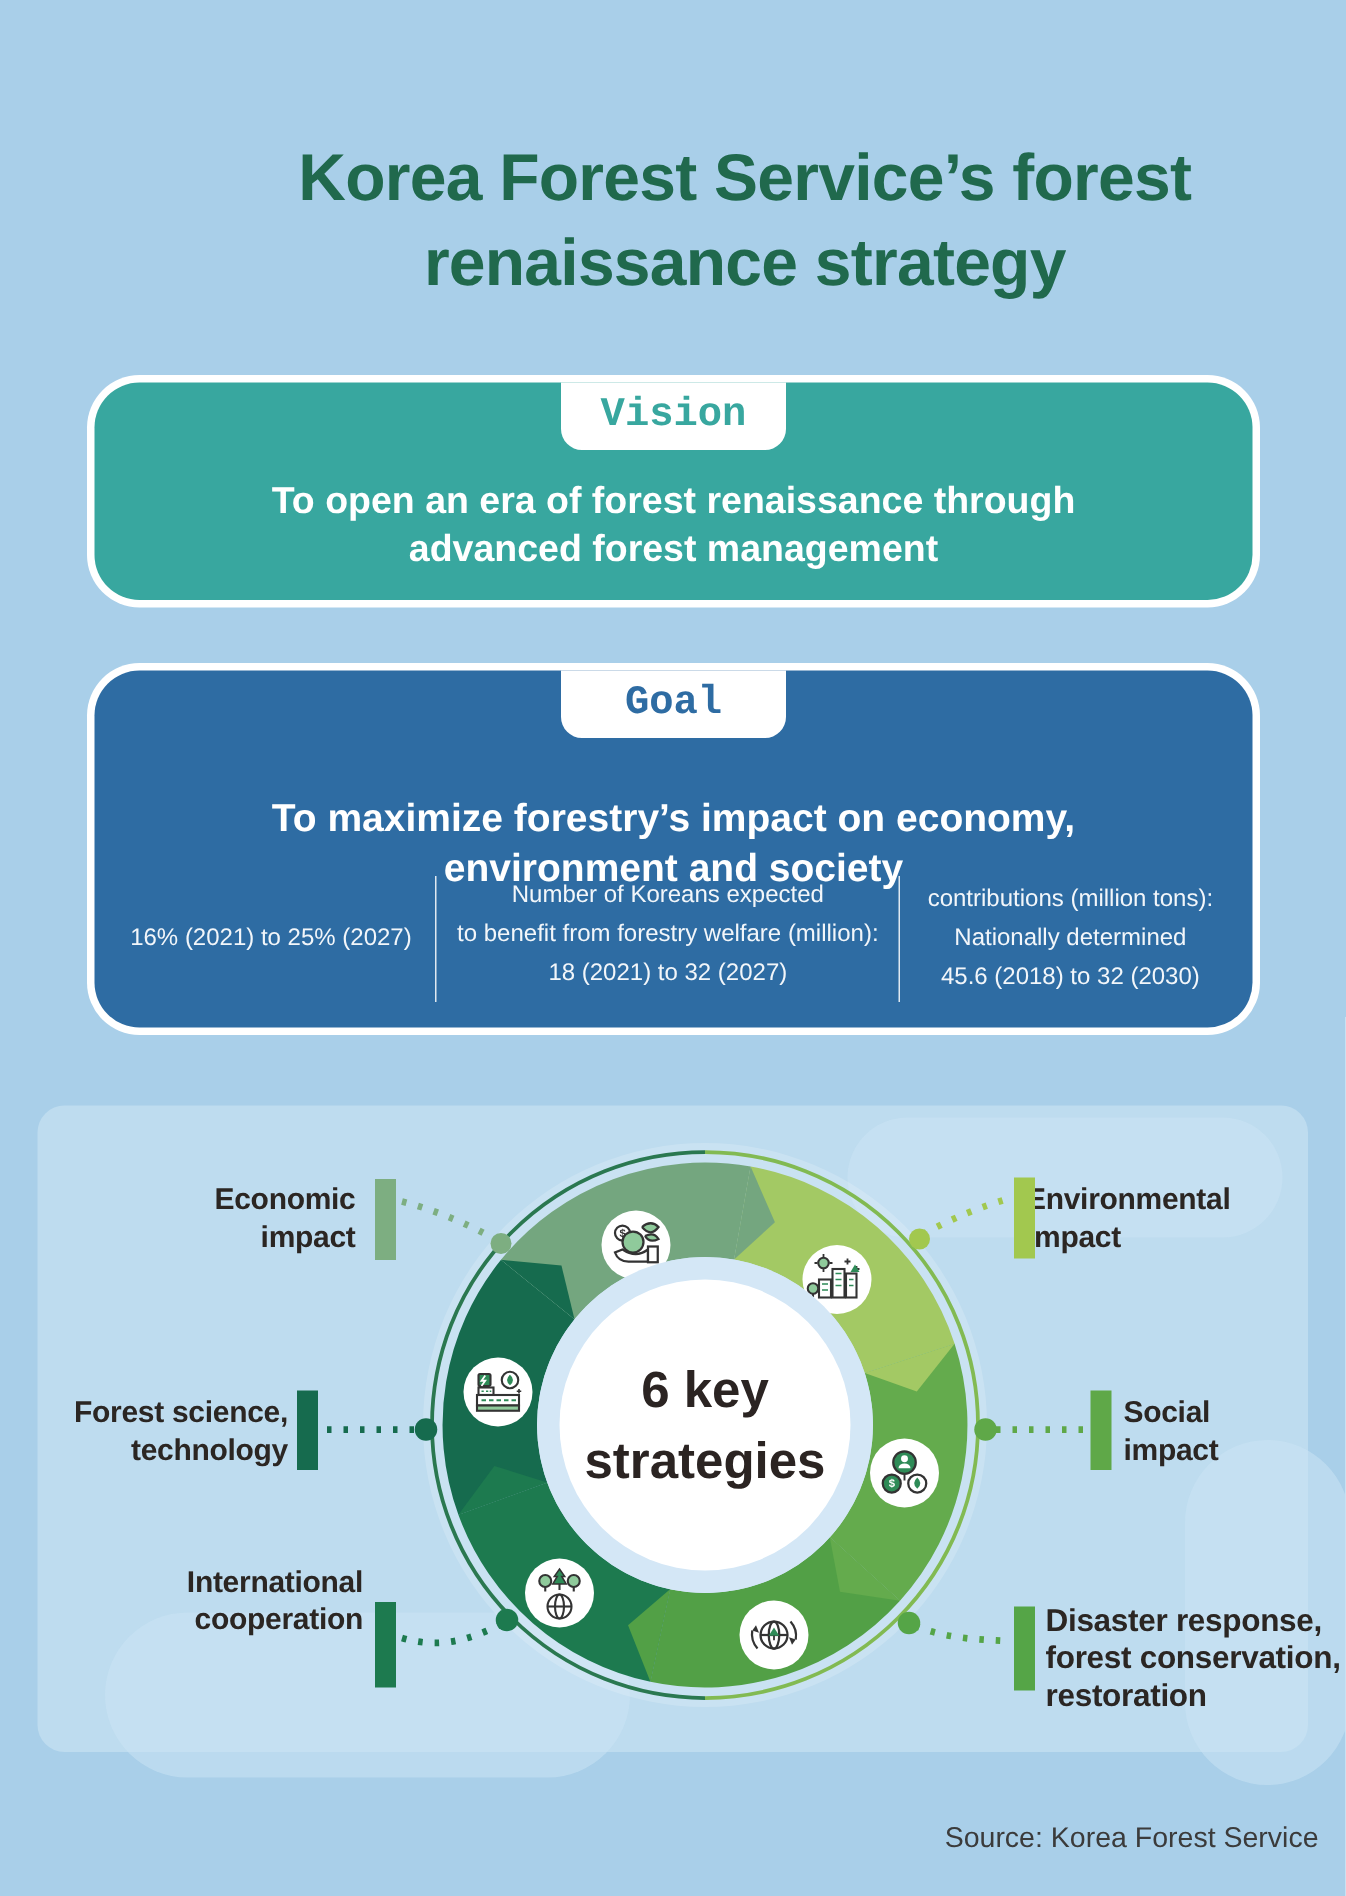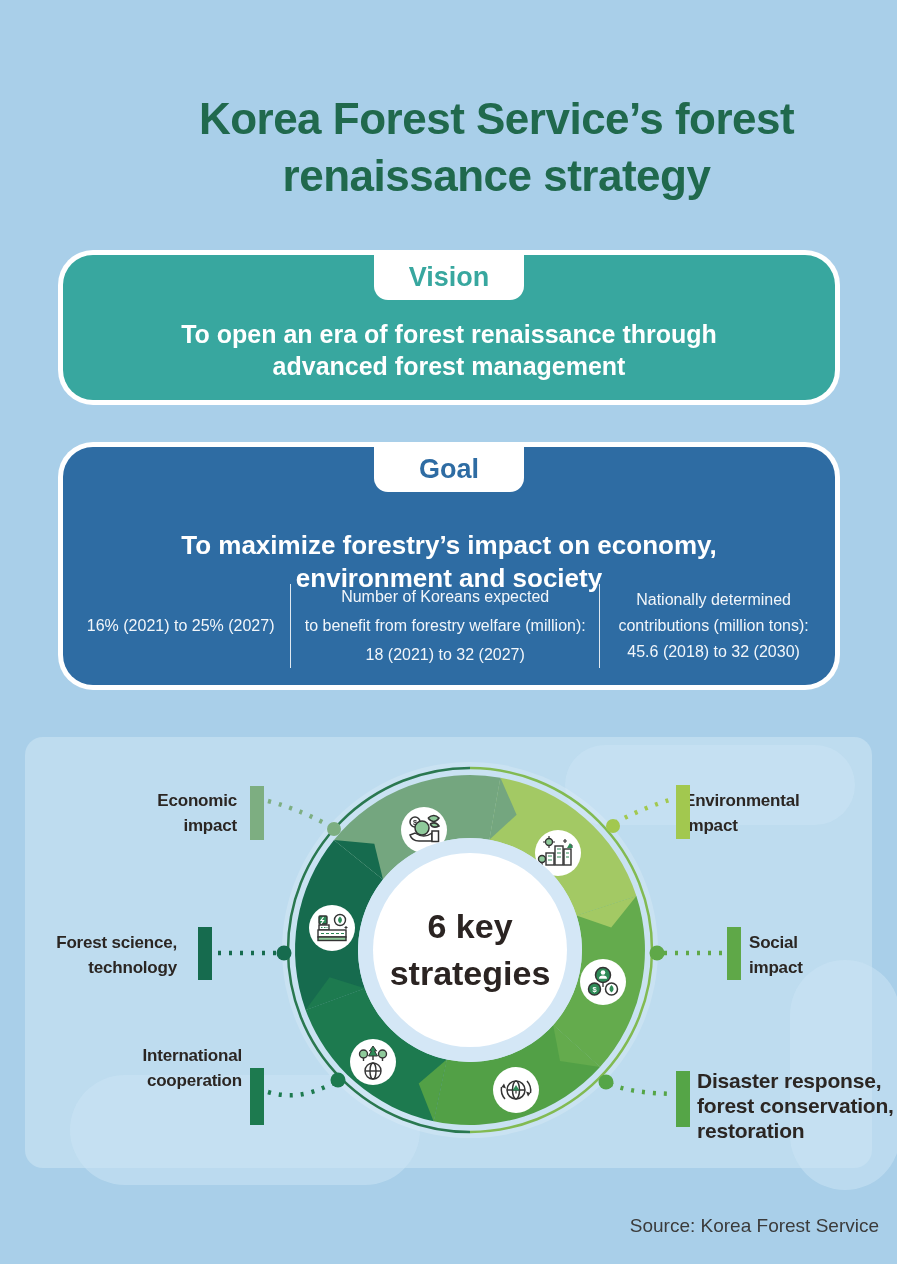--- a/index.html
+++ b/index.html
@@ -8,38 +8,38 @@
 
   
   .main-title{position:absolute;left:0;top:90px;width:100%;text-align:center;
     font-size:44px;font-weight:bold;line-height:57px;letter-spacing:-0.5px;padding-left:48px;}
 
   
   .card{position:absolute;left:63px;width:772px;border-radius:30px;
     box-shadow:0 0 0 5px #ffffff;box-sizing:border-box;}
   .card-tab{position:absolute;left:50%;transform:translateX(-50%);top:0;width:150px;height:45px;
     background:#ffffff;border-radius:0 0 14px 14px;text-align:center;
-    font-size:27px;font-weight:bold;line-height:45px;}
+    font-size:27px;font-weight:bold;line-height:45px;font-family:Liberation Mono, monospace;}
   .card-line{width:100%;text-align:center;color:#ffffff;font-weight:bold;}
   .vision-card{top:255px;height:145px;}
   .vision-body{position:absolute;top:63px;width:100%;font-size:25px;line-height:32px;}
   .goal-card{top:447px;height:238px;}
   .goal-heading{position:absolute;top:62px;width:100%;font-size:26px;line-height:33px;margin-top:20px;}
   .goal-stats{position:absolute;left:8px;right:8px;top:137px;height:84px;display:flex;align-items:center;}
   .stat-col{color:#f2f6fa;font-size:16px;line-height:26px;text-align:center;box-sizing:border-box;padding:0 6px;}
   .stat-col.c1{flex:0 0 29%;}
-  .stat-col.c2{flex:0 0 41%;border-left:1.5px solid rgba(255,255,255,.85);border-right:1.5px solid rgba(255,255,255,.85);align-self:stretch;display:flex;flex-direction:column;justify-content:space-between;}
+  .stat-col.c2{flex:0 0 41%;border-left:1.5px solid rgba(255,255,255,.85);border-right:1.5px solid rgba(255,255,255,.85);align-self:stretch;display:flex;flex-direction:column;justify-content:flex-start;}
   .stat-col.c3{flex:0 0 30%;}
 
   
   .panel{position:absolute;left:25px;top:737px;width:847px;height:431px;border-radius:18px;background:#bedcef;}
   .cloud{position:absolute;background:#cbe3f4;opacity:.55;border-radius:60px;}
 
   
-  .strat-label{position:absolute;font-size:17px;font-weight:bold;line-height:25px;color:#2b2623;letter-spacing:-0.2px;}
+  .strat-label{position:absolute;font-size:20px;font-weight:bold;line-height:25px;color:#2b2623;letter-spacing:-0.2px;}
   .strat-label.right{text-align:right;}
   .bar{position:absolute;width:14px;}
 
   .diagram-svg{position:absolute;left:0;top:0;}
 
   .source-line{position:absolute;right:18px;top:1215px;font-size:19px;color:#3b3b3b;}
 </style>
 </head>
 <body>
 
@@ -67,22 +67,22 @@
     <div class="goal-stats">
       <div class="stat-col c1">
         <div>16% (2021) to 25% (2027)</div>
       </div>
       <div class="stat-col c2">
         <div>Number of Koreans expected</div>
         <div>to benefit from forestry welfare (million):</div>
         <div>18 (2021) to 32 (2027)</div>
       </div>
       <div class="stat-col c3">
+        <div>contributions (million tons):</div>
         <div>Nationally determined</div>
-        <div>contributions (million tons):</div>
         <div>45.6 (2018) to 32 (2030)</div>
       </div>
     </div>
   </div>
 
   <div class="panel"></div>
   <div class="cloud" style="left:70px;top:1075px;width:350px;height:110px;"></div>
   <div class="cloud" style="left:565px;top:745px;width:290px;height:80px;"></div>
   <div class="cloud" style="left:790px;top:960px;width:110px;height:230px;"></div>
 
@@ -203,21 +203,21 @@
     <text x="470" y="938" text-anchor="middle" font-size="34" font-weight="bold" fill="#2b2422">6 key</text>
     <text x="470" y="985" text-anchor="middle" font-size="34" font-weight="bold" fill="#2b2422">strategies</text>
   </svg>
 
   <div class="strat-label right" style="left:117px;top:788px;width:120px;">Economic impact</div>
   <div class="bar" style="left: 250px; top: 786px; height: 54px; background: rgb(125, 174, 129);"></div>
 
   <div class="strat-label" style="left:684px;top:788px;width:170px;">Environmental impact</div>
   <div class="bar" style="left: 676px; top: 785px; height: 54px; background: rgb(162, 200, 79);"></div>
 
-  <div class="strat-label right" style="left:15px;top:930px;width:162px;">Forest science, technology</div>
+  <div class="strat-label right" style="left:30px;top:930px;width:162px;">Forest science, technology</div>
   <div class="bar" style="left: 198px; top: 927px; height: 53px; background: rgb(22, 107, 78);"></div>
 
   <div class="strat-label" style="left:749px;top:930px;width:90px;">Social impact</div>
   <div class="bar" style="left: 727px; top: 927px; height: 53px; background: rgb(95, 168, 72);"></div>
 
   <div class="strat-label right" style="left:110px;top:1043px;width:132px;">International cooperation</div>
   <div class="bar" style="left: 250px; top: 1068px; height: 57px; background: rgb(29, 122, 79);"></div>
 
   <div class="strat-label" style="left:697px;top:1068px;width:210px;font-size:21px;">Disaster response, forest conservation, restoration</div>
   <div class="bar" style="left: 676px; top: 1071px; height: 56px; background: rgb(85, 165, 71);"></div>

